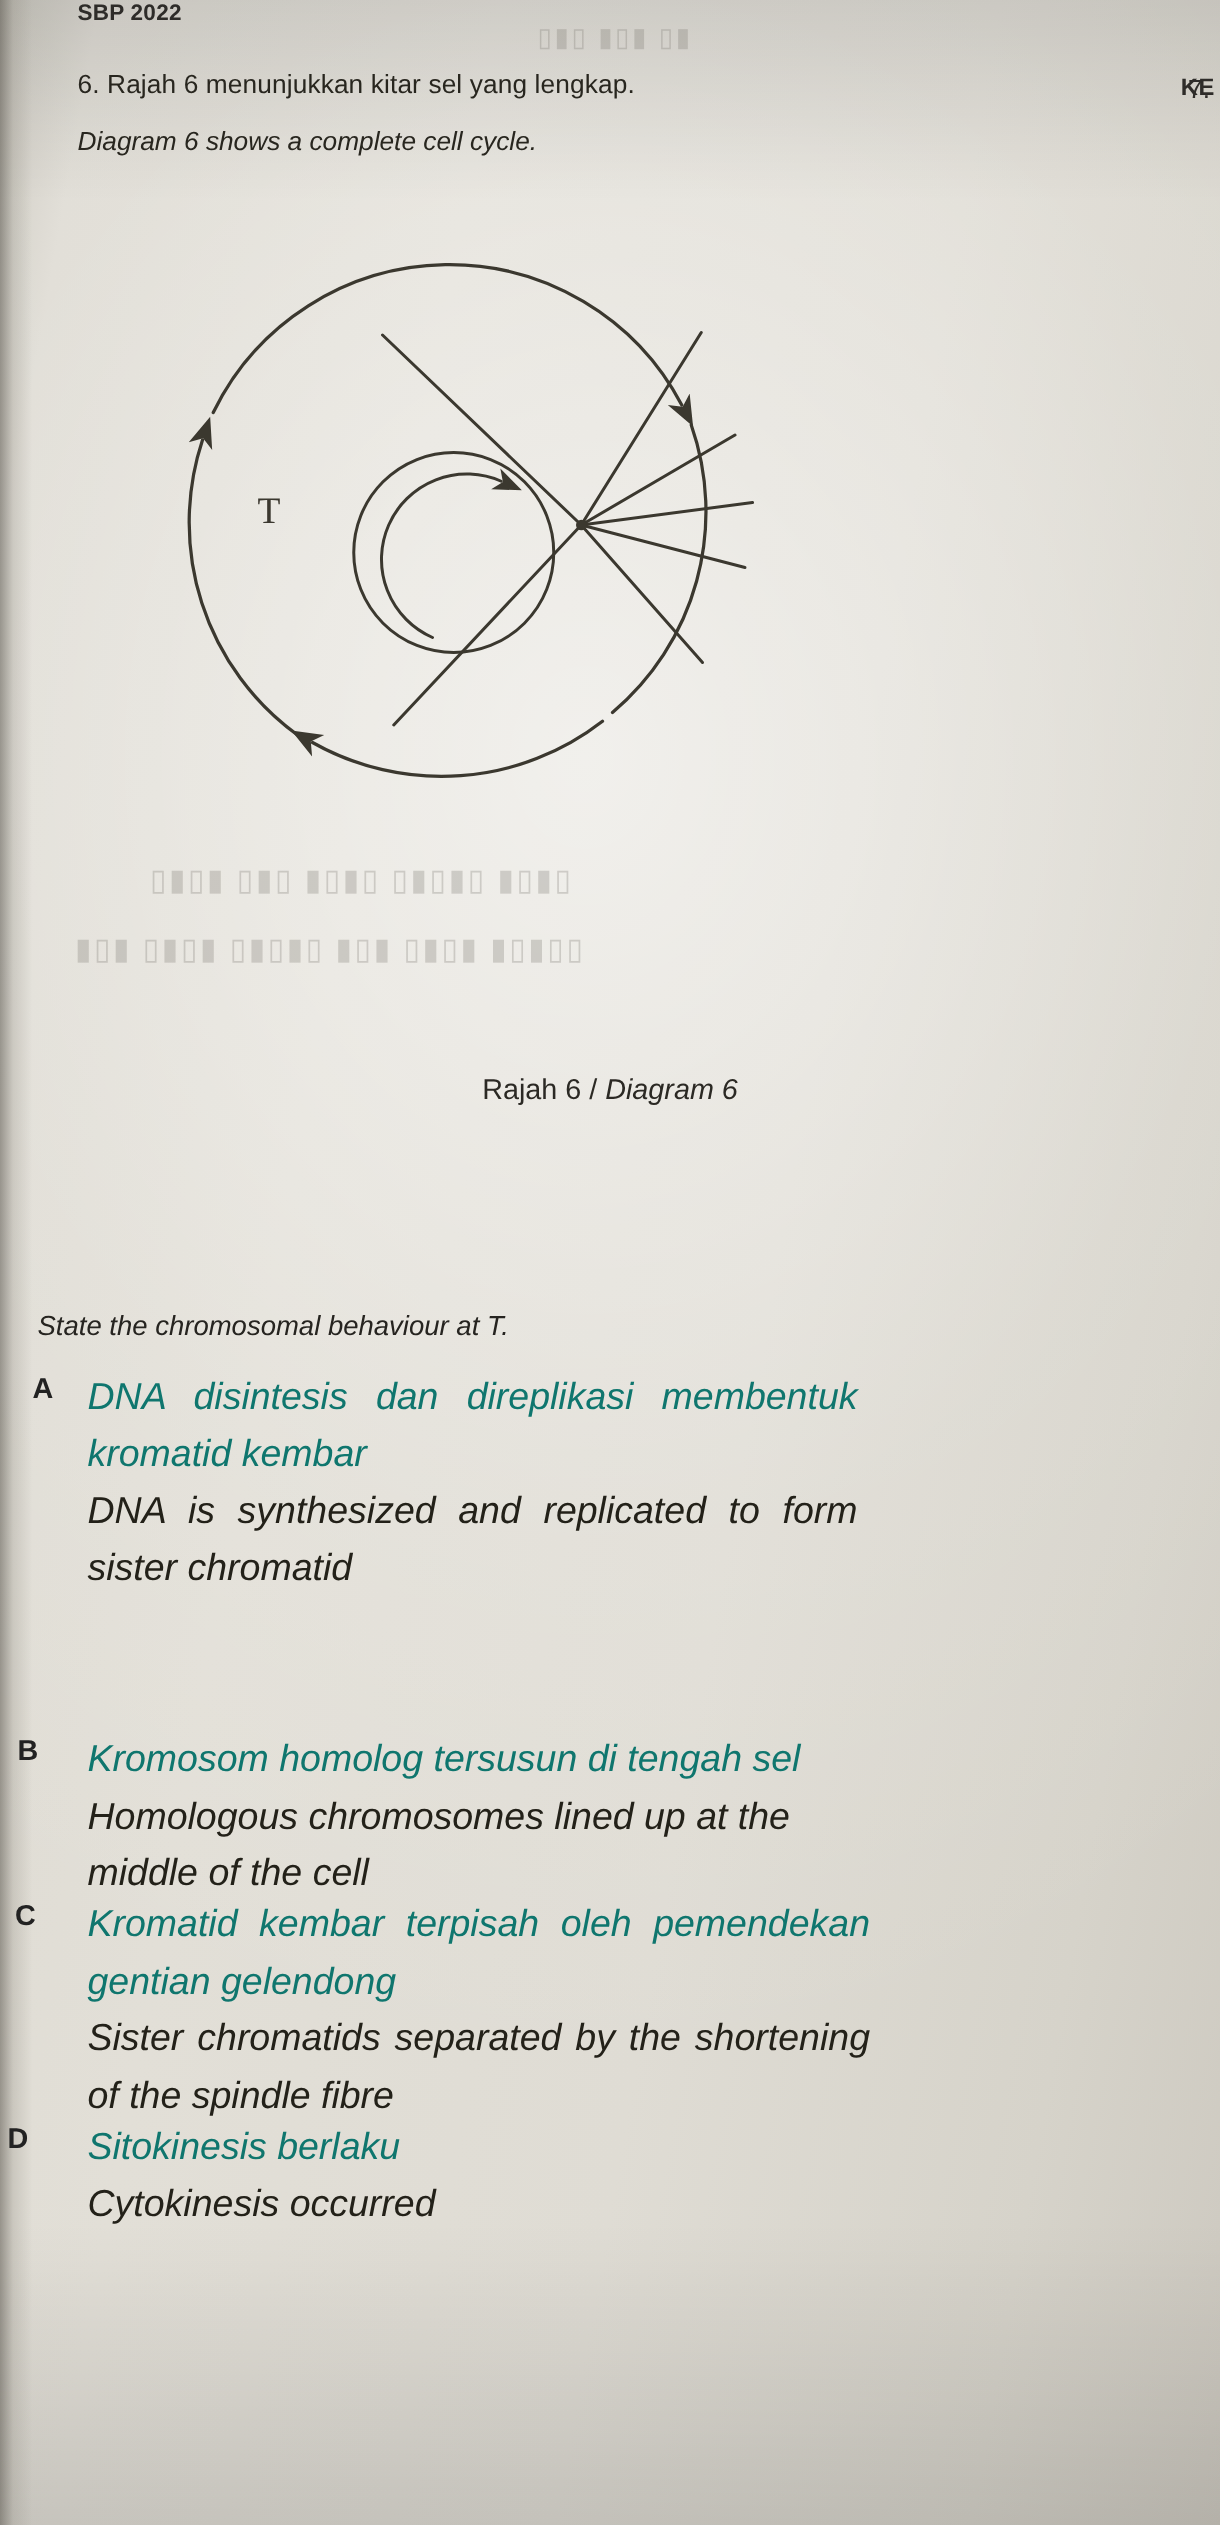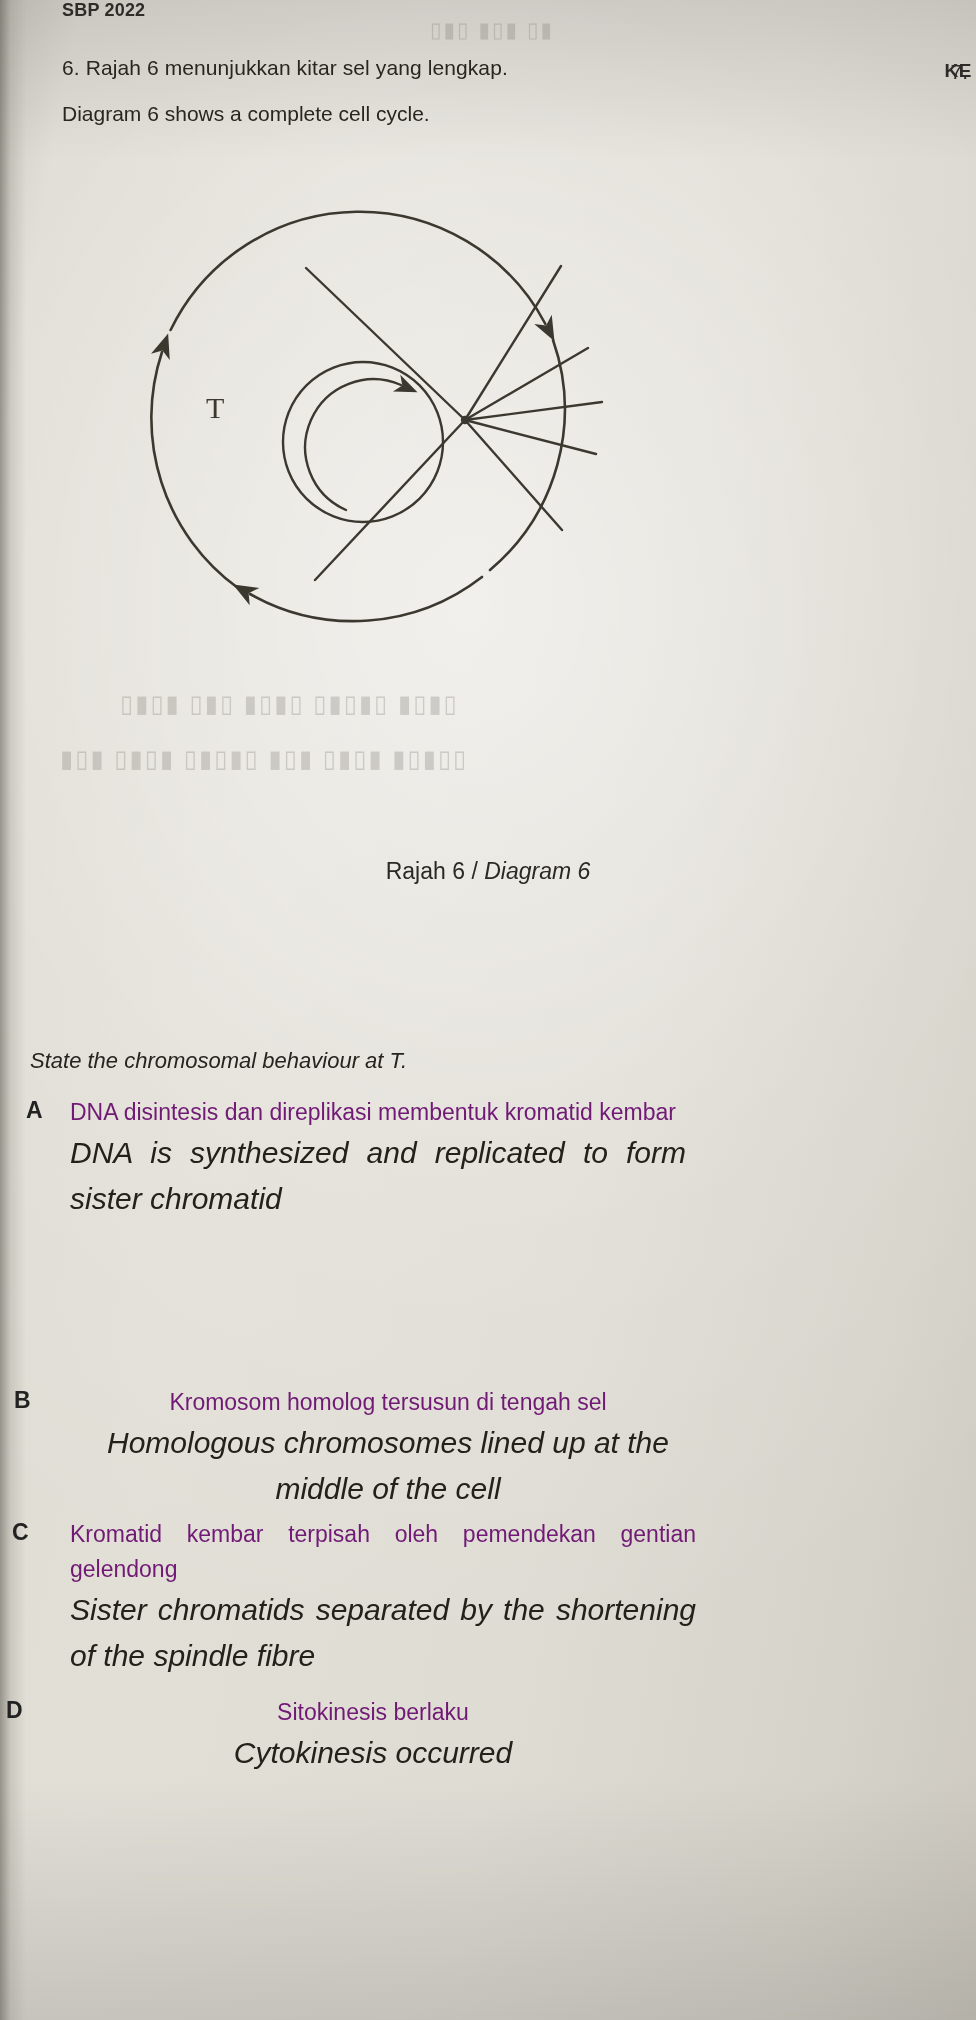--- a/index.html
+++ b/index.html
@@ -90,20 +90,21 @@
     top: 56px;
     font-size: 21px;
     color: #28261f;
     letter-spacing: .1px;
   }
   .q-stem-en {
     position: absolute;
     left: 62px;
     top: 102px;
     font-size: 21px;
+    font-style: italic;
     color: #28261f;
   }
 
   
   .diagram-wrap {
     position: absolute;
     left: 110px;
     top: 180px;
     width: 500px;
     height: 480px;
@@ -158,35 +159,36 @@
     color: #222;
     width: 40px;
     text-align: left;
   }
   .opt .body {
     margin-left: 0;
     padding-left: 70px;
     padding-right: 290px;
   }
   .opt .line-my {
-    font-size: 23px;
-    color: #701a75;
+    font-size: 30px;
+    color: #0f766e;
     line-height: 1.52;
     text-align: justify;
     text-justify: inter-word;
+    font-style: italic;
   }
   .opt .line-en {
     font-size: 30px;
     font-style: italic;
     color: #232119;
     line-height: 1.52;
     text-align: justify;
     text-justify: inter-word;
   }
-  .opt .nojust { text-align: center; }
+  .opt .nojust { text-align: left; }
 
   
   #opt-a { position:absolute; top: 0px;   left:0; right:0; }
   #opt-b { position:absolute; top: 290px; left:0; right:0; }
   #opt-c { position:absolute; top: 422px; left:0; right:0; }
   #opt-d { position:absolute; top: 600px; left:0; right:0; }
 
   #opt-a .letter { left: 26px; top: 2px; }
   #opt-b .letter { left: 14px; top: 2px; }
   #opt-c .letter { left: 12px; top: 2px; }

